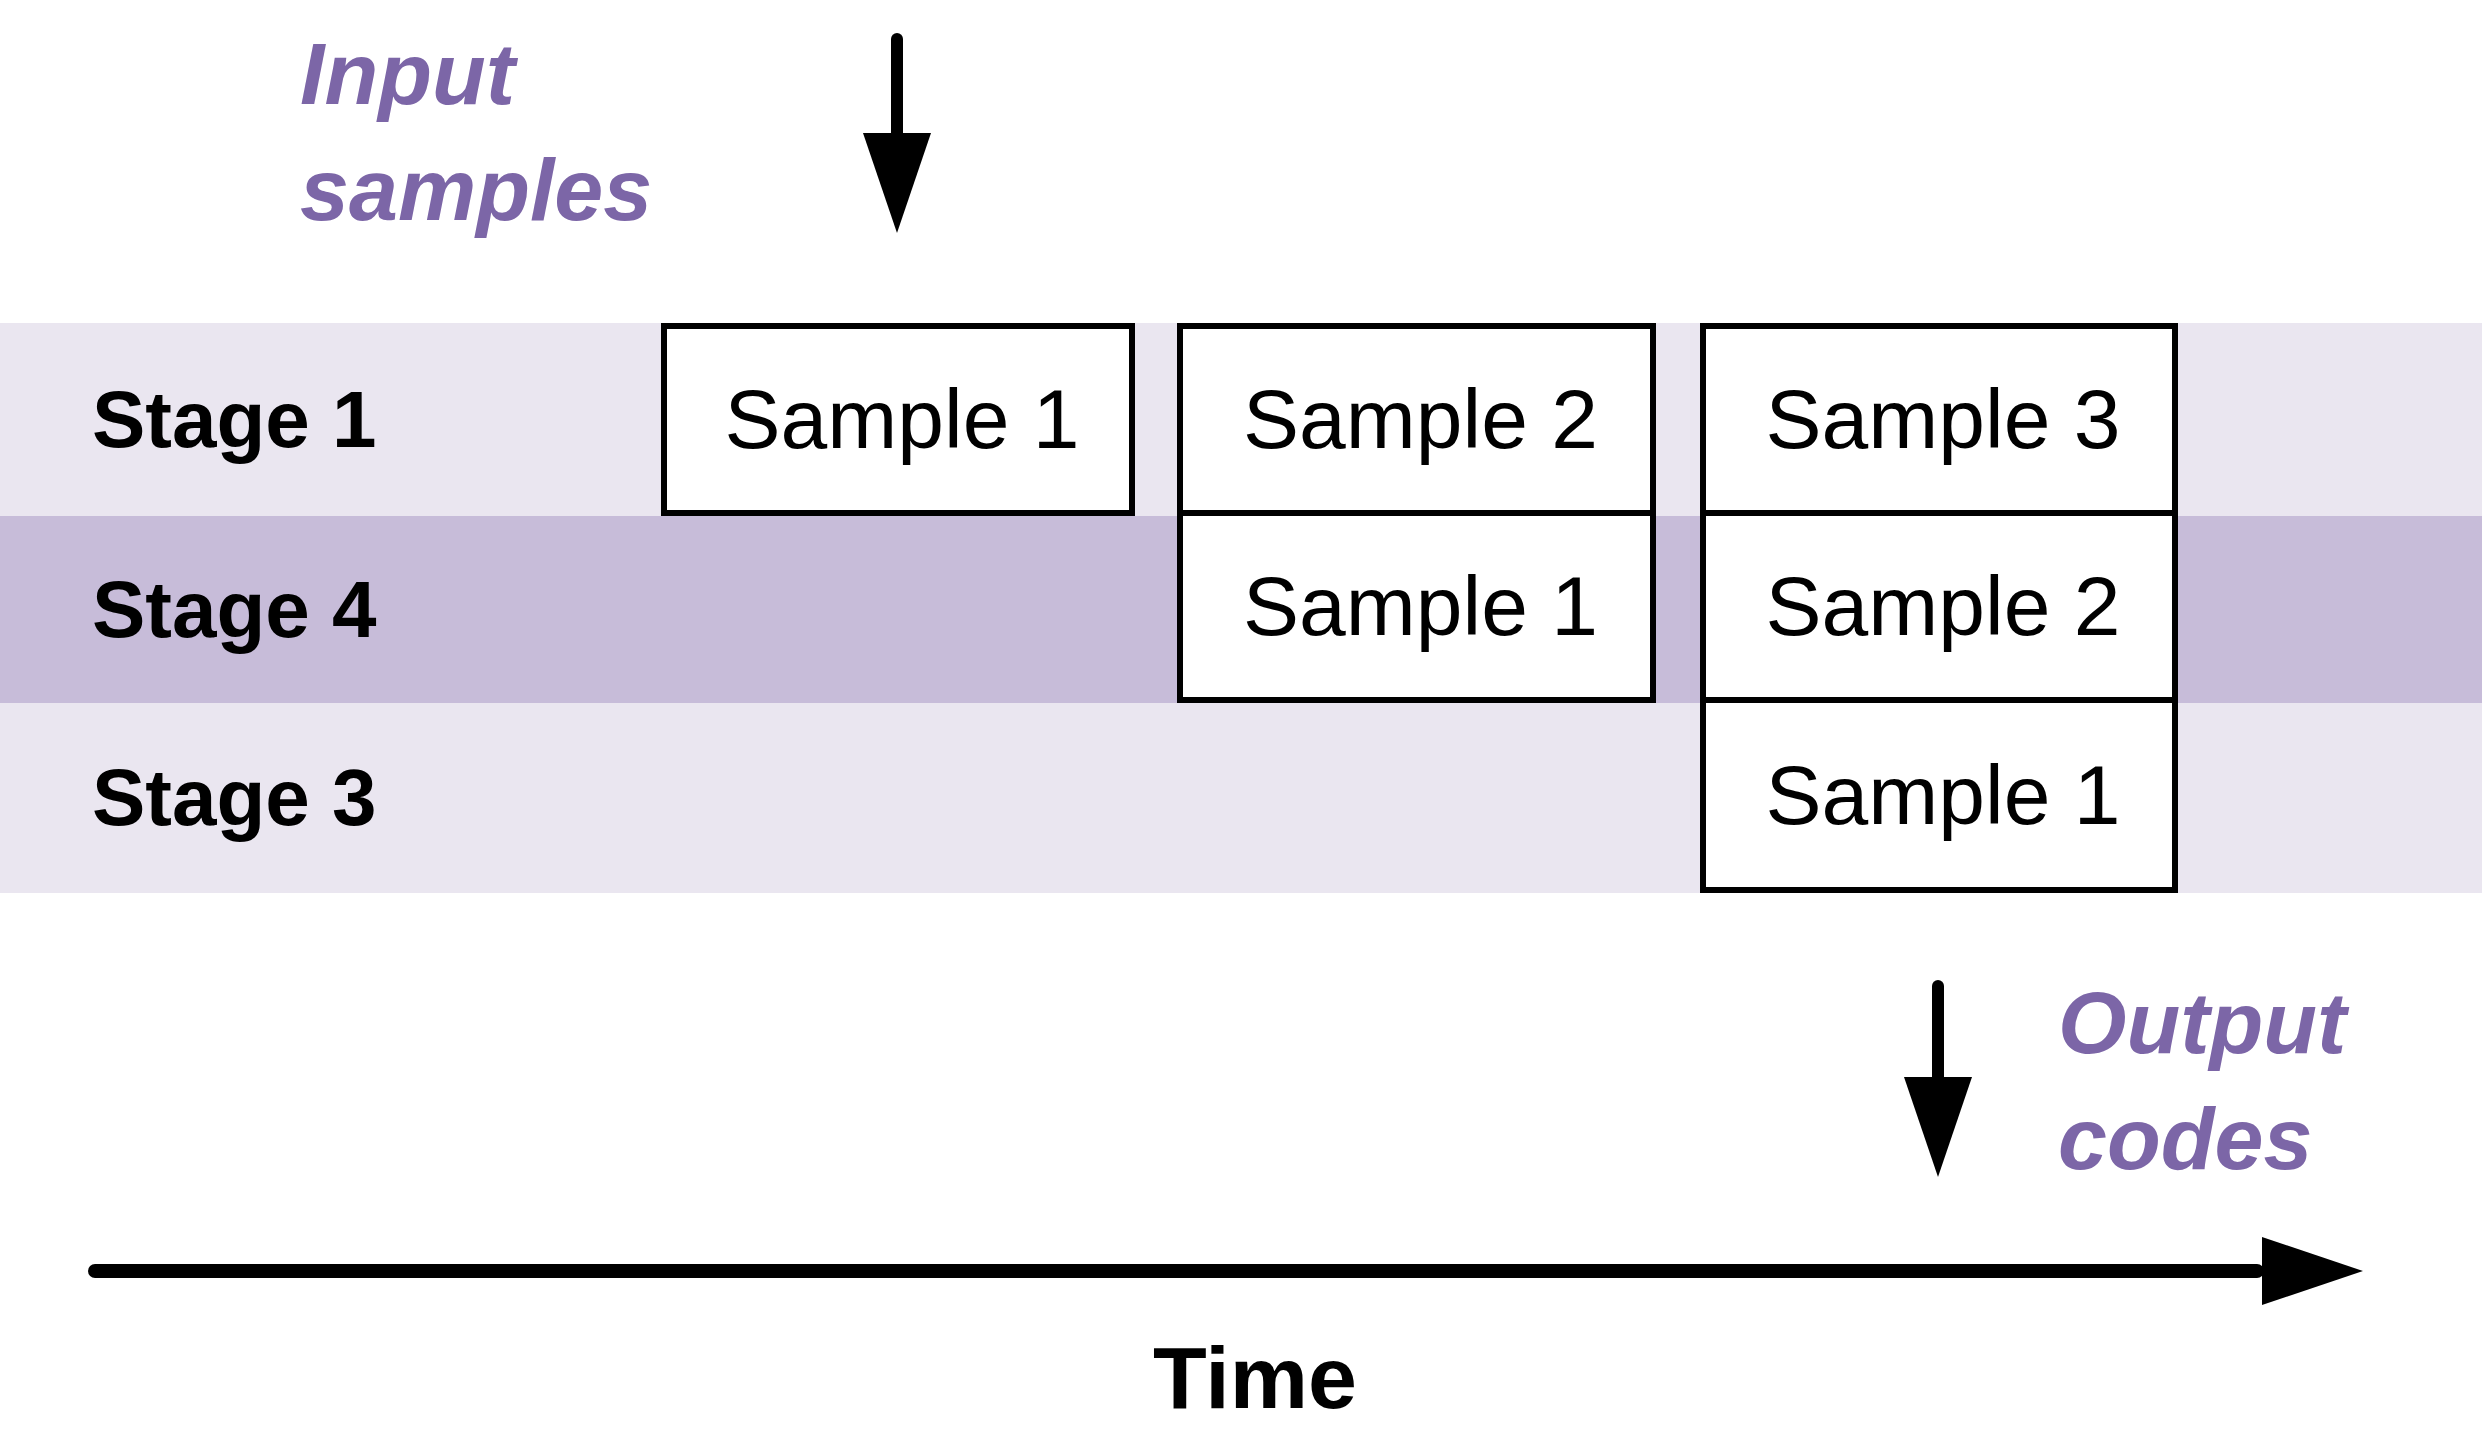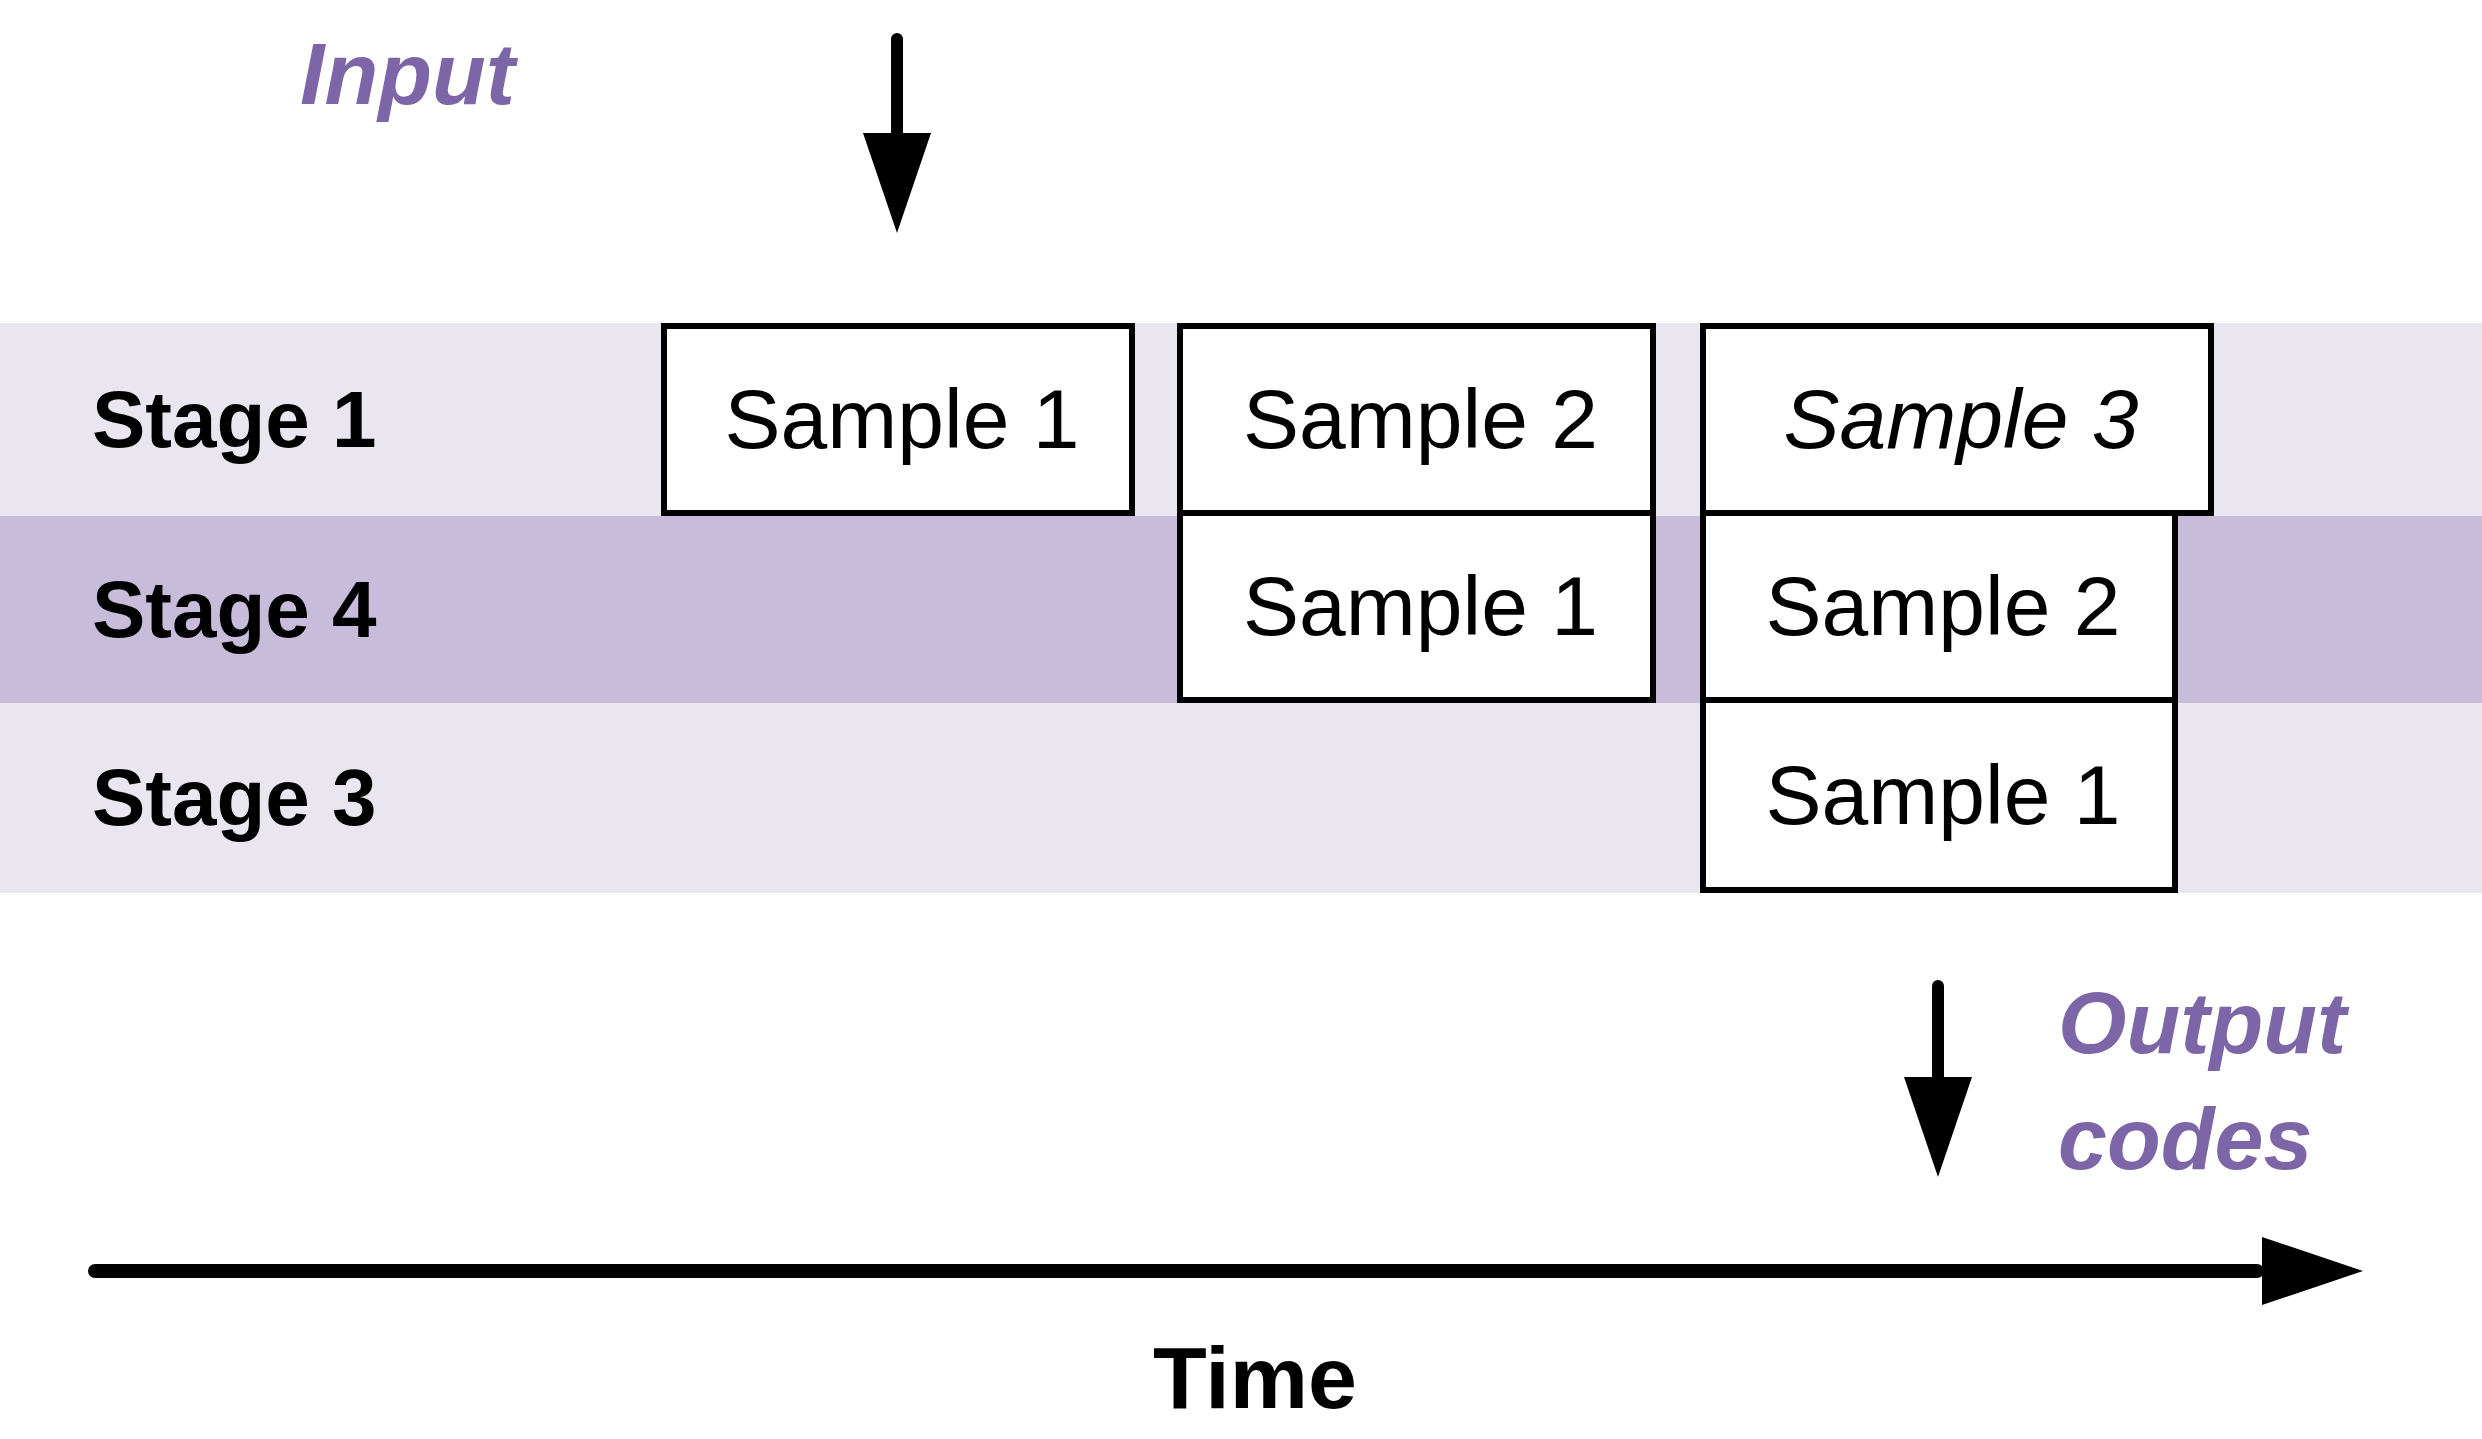--- a/index.html
+++ b/index.html
@@ -18,21 +18,21 @@
     padding-left:92px;font-weight:bold;font-size:80px;color:#000;letter-spacing:0;
   }
   
   .sample-box{
     position:absolute;box-sizing:border-box;background:#FFFFFF;border:6px solid #000;
     display:flex;align-items:center;justify-content:center;
     font-size:84px;color:#000;white-space:nowrap;padding-left:8px;
   }
   #box-r1c1{left:661px; top:323px;width:474px;height:193px;}
   #box-r1c2{left:1177px;top:323px;width:479px;height:193px;}
-  #box-r1c3{left:1700px;top:323px;width:514px;height:193px;font-style:italic;}
+  #box-r1c3{left:1700px;top:323px;width:478px;height:193px;}
   #box-r2c2{left:1177px;top:510px;width:479px;height:193px;}
   #box-r2c3{left:1700px;top:510px;width:478px;height:193px;}
   #box-r3c3{left:1700px;top:697px;width:478px;height:196px;}
   
   .annot{
     position:absolute;color:#7C66A7;font-weight:bold;font-style:italic;
     font-size:88px;line-height:116px;
   }
   #input-label{left:300px;top:16px;width:600px;text-align:left;}
   #output-label{left:2058px;top:965px;width:430px;text-align:left;}
@@ -60,20 +60,21 @@
   #time-label{
     position:absolute;left:1005px;top:1328px;width:500px;text-align:center;
     font-weight:bold;font-size:88px;color:#000;line-height:100px;
   }
 </style>
 </head>
 <body>
 
 <div class="annot" id="input-label">
   <span class="line">Input</span>
+  <span class="line">samples</span>
 </div>
 <div class="arrow-shaft-v" id="input-arrow-shaft"></div>
 <div class="arrow-head-down" id="input-arrow-head"></div>
 
 <div class="band light" id="band-1">
   <span class="stage-label">Stage 1</span>
 </div>
 <div class="band dark" id="band-2">
   <span class="stage-label">Stage 4</span>
 </div>

